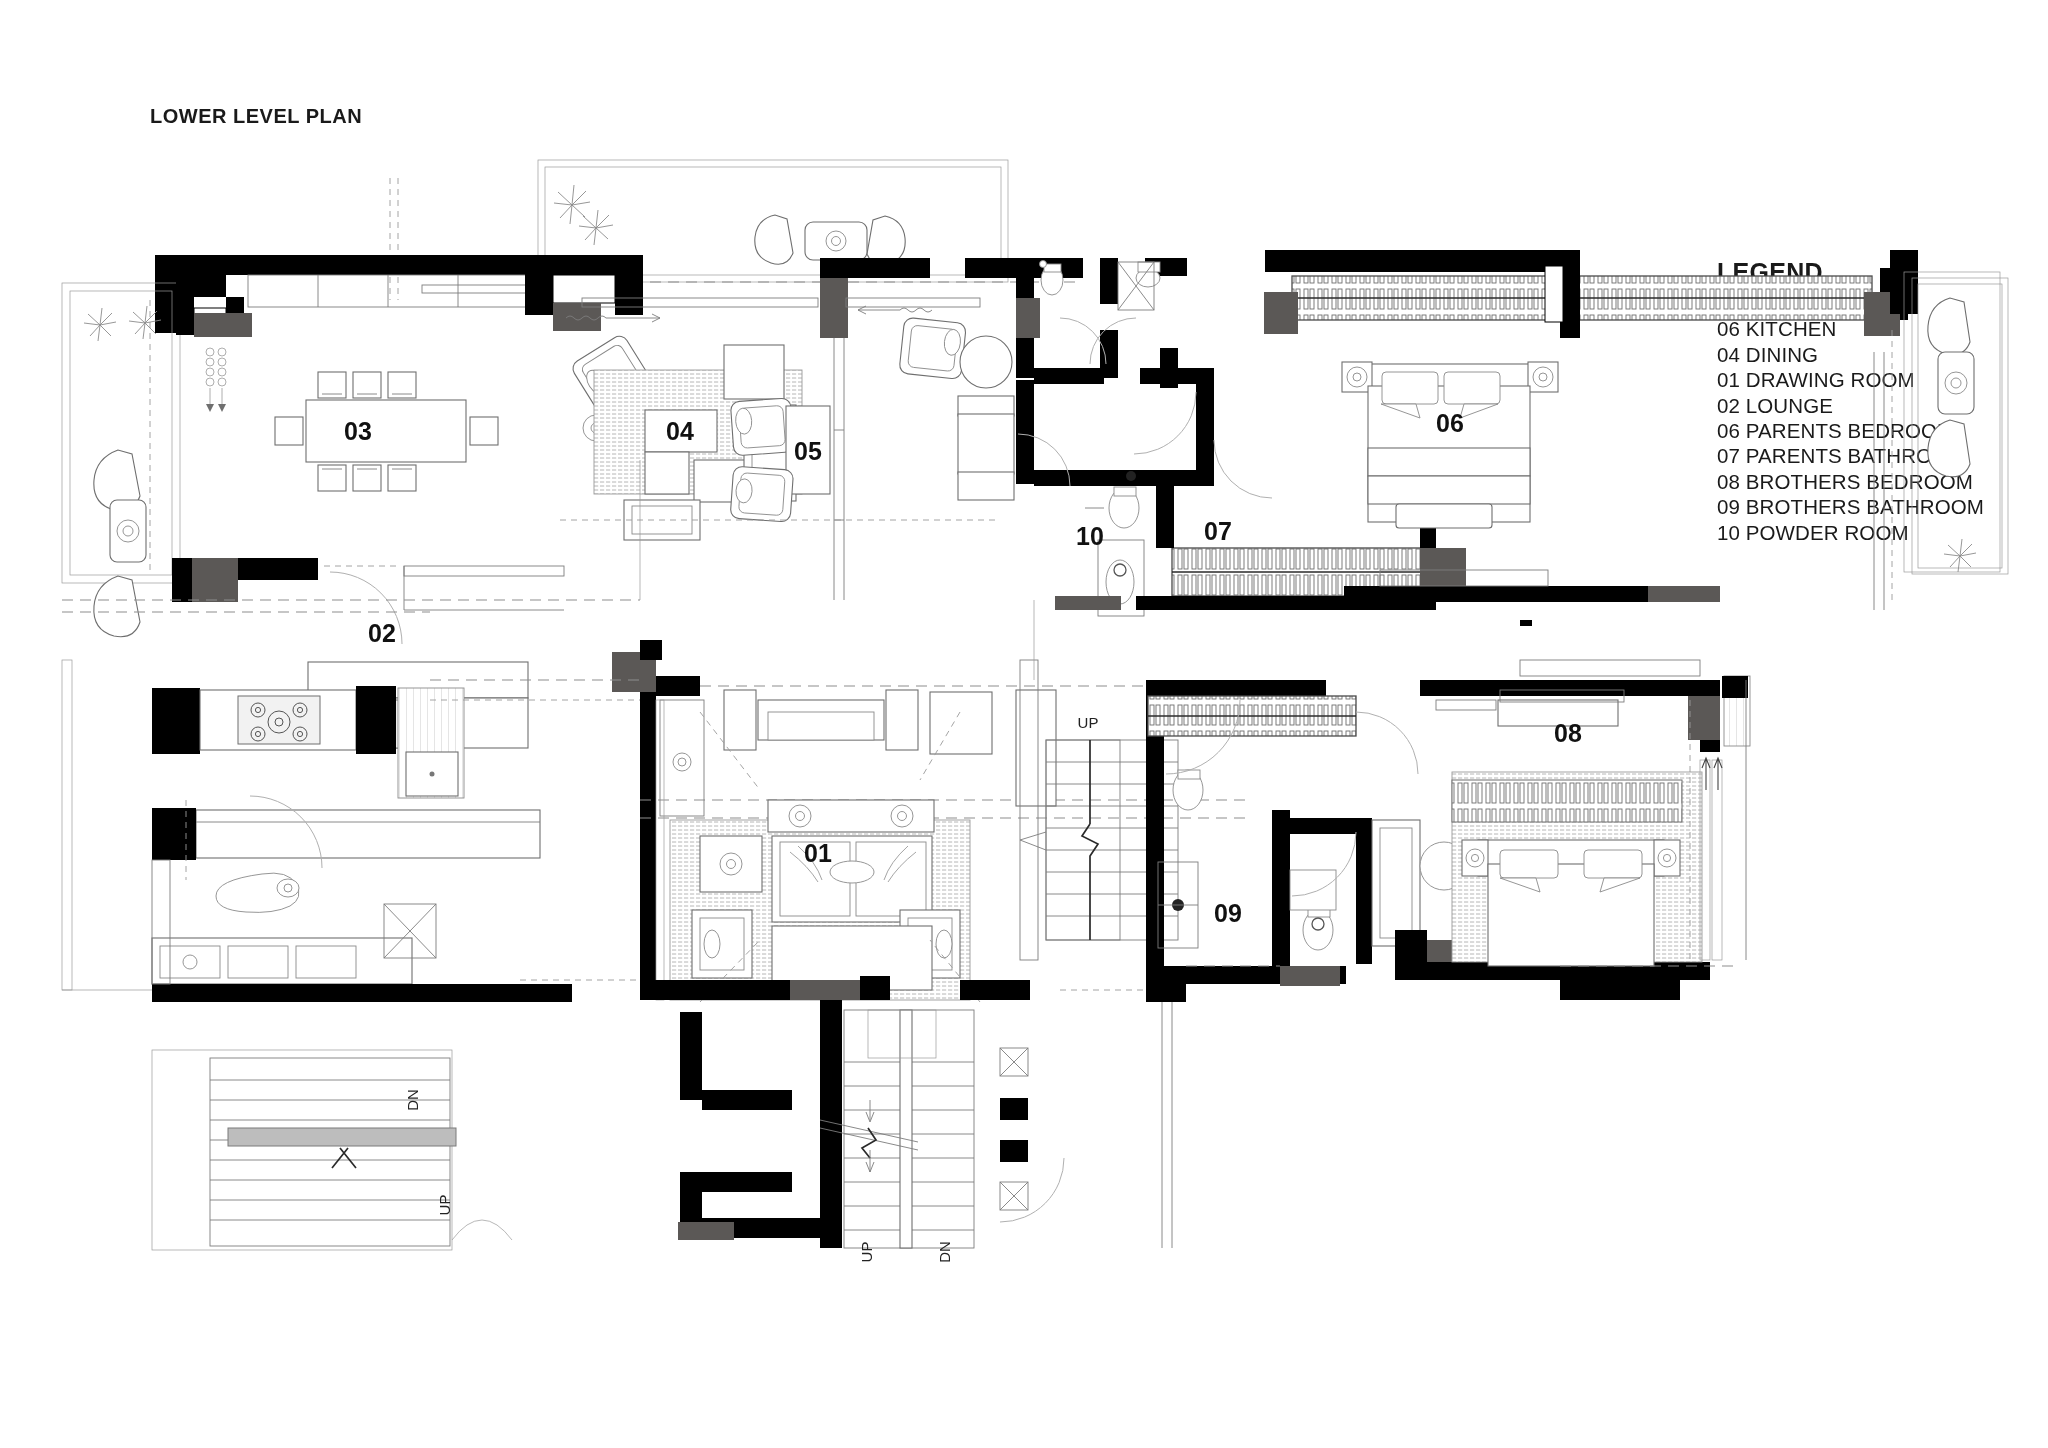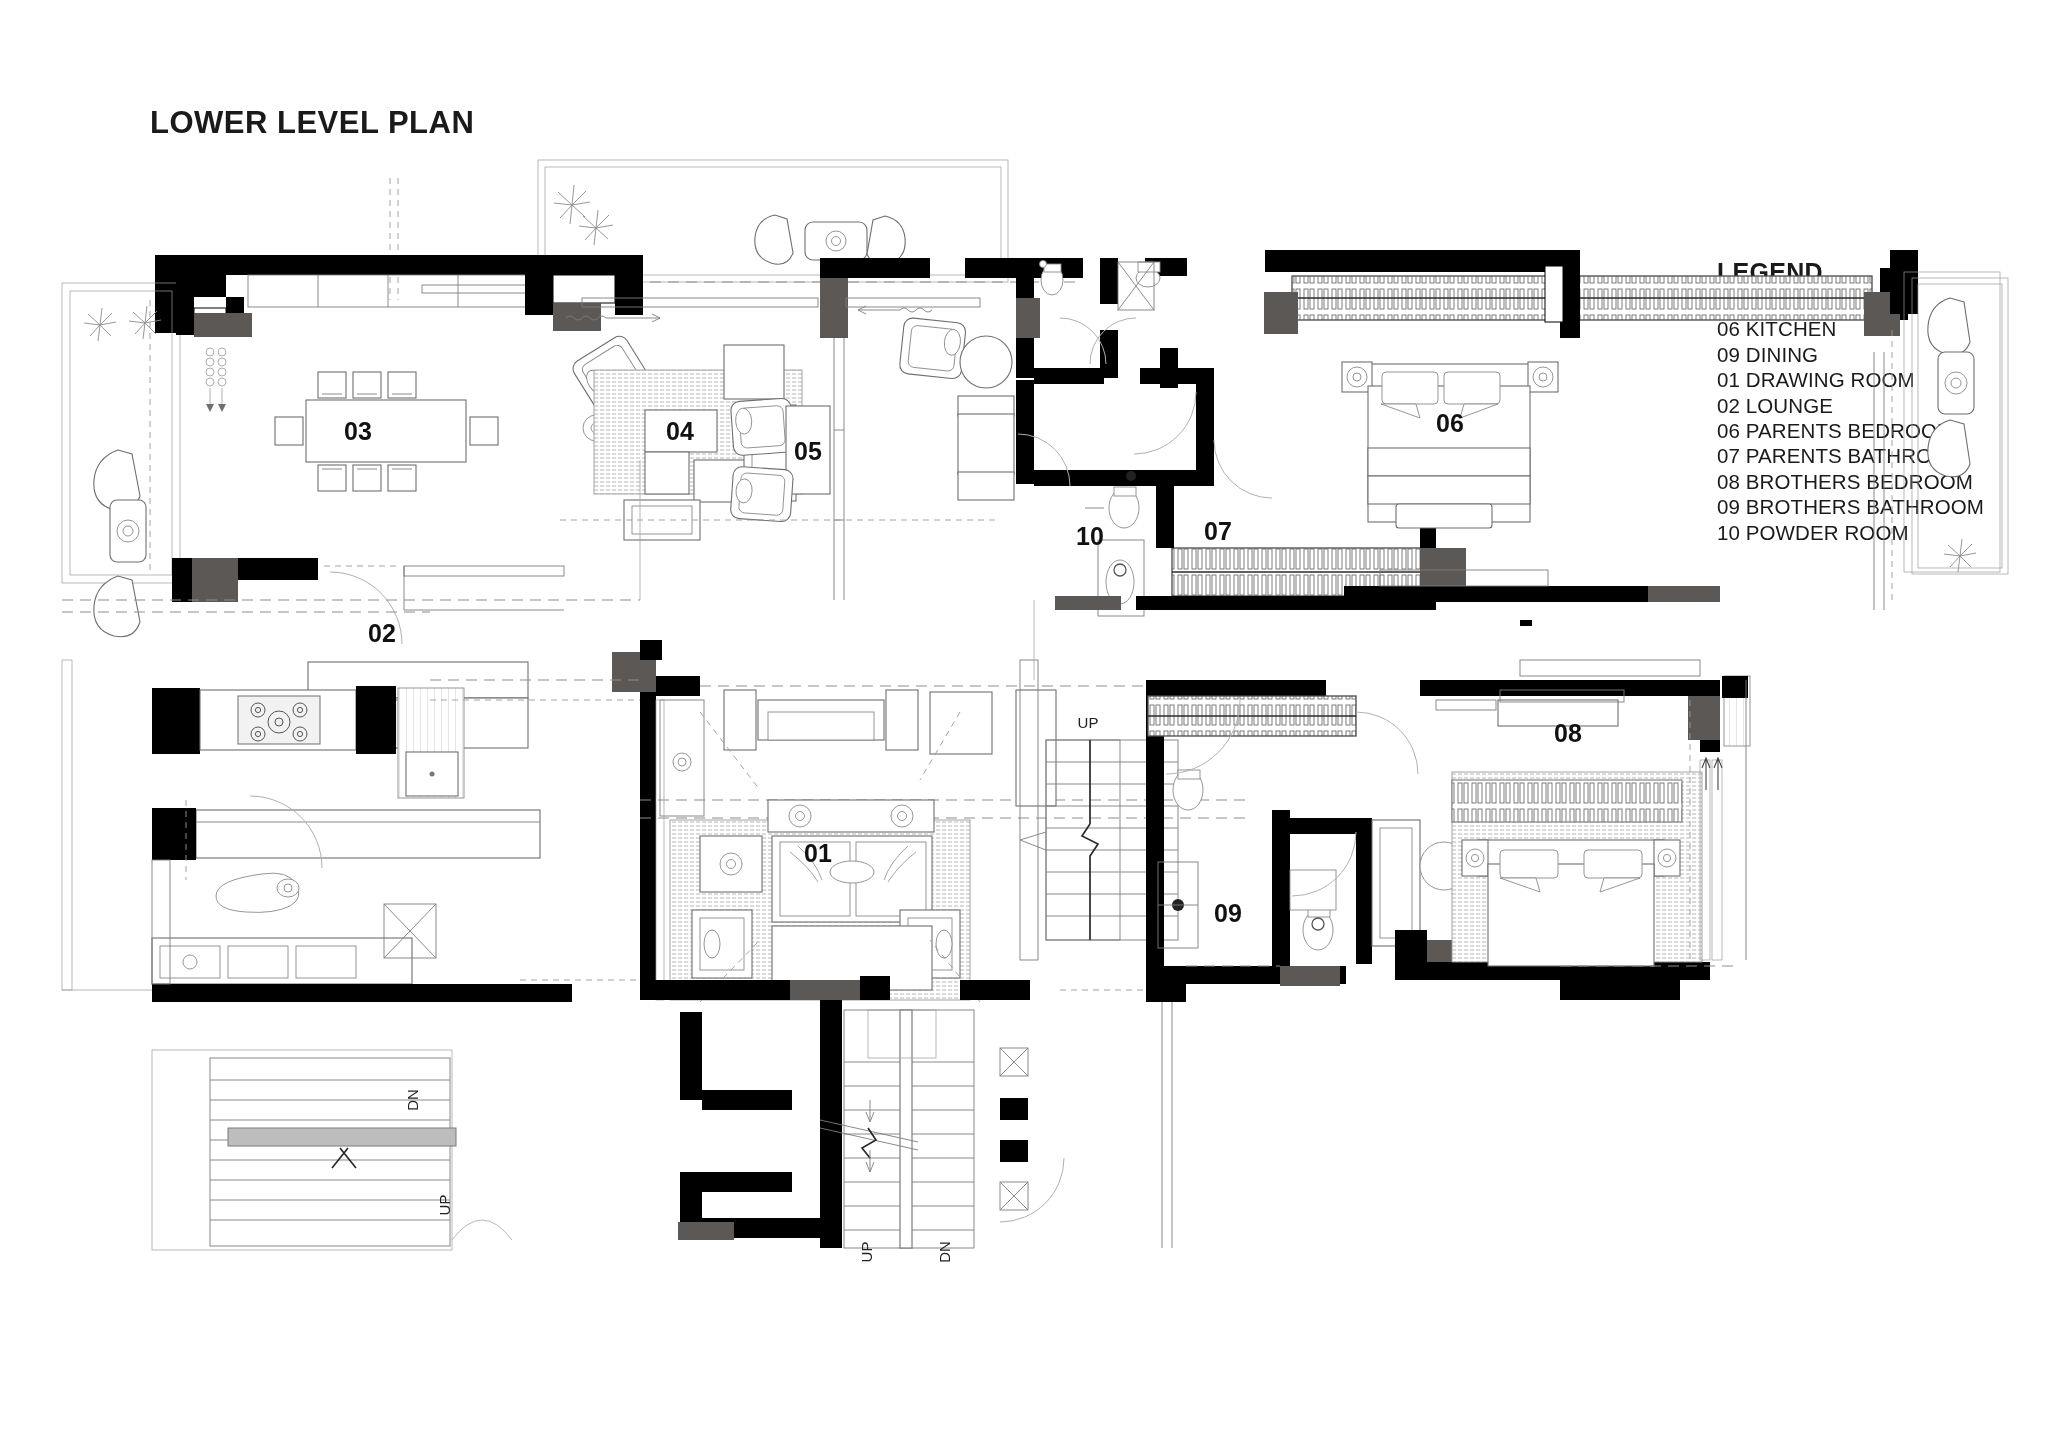--- a/index.html
+++ b/index.html
@@ -1,21 +1,21 @@
 <!DOCTYPE html>
 <html><head>
 <meta charset="utf-8">
 <style>
   html,body{margin:0;padding:0;background:#ffffff;}
   body{width:2048px;height:1448px;position:relative;overflow:hidden;
        font-family:"Liberation Sans", sans-serif;color:#1a1a1a;}
 
   #plan-title{
     position:absolute;left:150px;top:105px;
-    font-size:31px;font-weight:bold;letter-spacing:0.5px;
+    font-size:20px;font-weight:bold;letter-spacing:0.5px;
   }
 
   #legend{
     position:absolute;left:1717px;top:258px;width:300px;
   }
   #legend .legend-heading{
     font-size:25px;font-weight:bold;letter-spacing:0.3px;margin-bottom:4px;
   }
   #legend .legend-item{
     font-size:20.5px;line-height:25.4px;letter-spacing:0.1px;white-space:nowrap;
@@ -42,21 +42,21 @@
 </style>
 </head>
 <body>
 
 <div id="plan-title">LOWER LEVEL PLAN</div>
 
 <div id="legend">
   <div class="legend-heading">LEGEND</div>
   <div class="legend-item">01 LIVING ROOM</div>
   <div class="legend-item">06 KITCHEN</div>
-  <div class="legend-item">09 DINING</div>
+  <div class="legend-item">04 DINING</div>
   <div class="legend-item">01 DRAWING ROOM</div>
   <div class="legend-item">02 LOUNGE</div>
   <div class="legend-item">06 PARENTS BEDROOM</div>
   <div class="legend-item">07 PARENTS BATHROOM</div>
   <div class="legend-item">08 BROTHERS BEDROOM</div>
   <div class="legend-item">09 BROTHERS BATHROOM</div>
   <div class="legend-item">10 POWDER ROOM</div>
 </div>
 
 <svg id="plan-canvas" viewBox="0 0 2048 1448">

